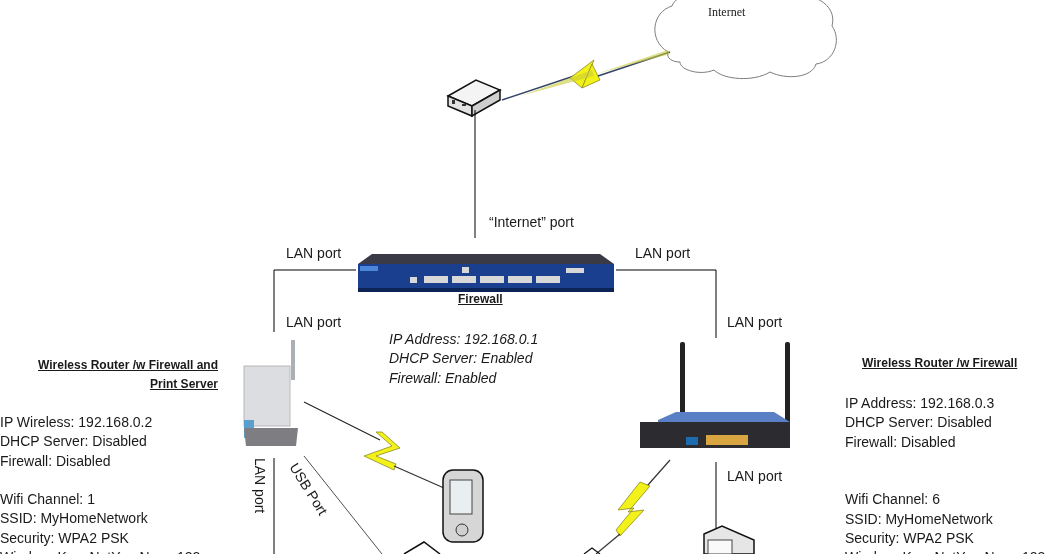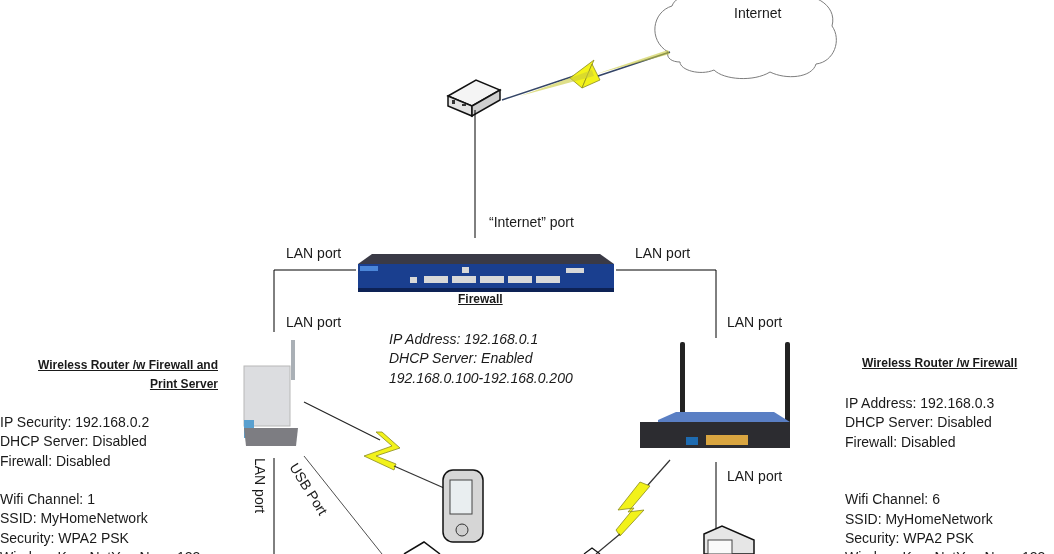--- a/index.html
+++ b/index.html
@@ -100,43 +100,43 @@
   </g>
   <polyline points="584,554 592,548 600,554" fill="none" stroke="#111" stroke-width="1.2"></polyline>
 
   <line x1="716" y1="462" x2="716" y2="530" stroke="#000" stroke-width="1"></line>
   <g>
     <polygon points="704,534 722,526 754,540 754,554 704,554" fill="#e6e6e6" stroke="#111" stroke-width="1.5"></polygon>
     <rect x="708" y="540" width="24" height="14" fill="#fafafa" stroke="#444"></rect>
   </g>
 </svg>
 
-<div class="abs lbl" style="left:734px;top:5px;font-size:14px;">Internet</div>
+<div class="abs lbl" style="left:708px;top:5px;font-size:12px;font-family:Liberation Serif, serif;">Internet</div>
 <div class="abs lbl" style="left:489px;top:214px;">“Internet” port</div>
 <div class="abs lbl" style="left:286px;top:245px;">LAN port</div>
 <div class="abs lbl" style="left:635px;top:245px;">LAN port</div>
 <div class="abs lbl" style="left:286px;top:314px;">LAN port</div>
 <div class="abs lbl" style="left:727px;top:314px;">LAN port</div>
 <div class="abs lbl vert" style="left:268px;top:458px;">LAN port</div>
 <div class="abs lbl" style="left:300px;top:460px;transform-origin:left top;transform:rotate(58deg);">USB Port</div>
 <div class="abs lbl" style="left:727px;top:468px;">LAN port</div>
 
 <div class="abs title" style="left:458px;top:292px;">Firewall</div>
 <div class="abs info" style="left:389px;top:330px;font-style:italic;">
   <div>IP Address: 192.168.0.1</div>
   <div>DHCP Server: Enabled</div>
-  <div>192.168.0.100-192.168.0.200</div>
+  <div>Firewall: Enabled</div>
 </div>
 
 <div class="abs title" style="left:0px;top:356px;width:218px;text-align:right;line-height:19.3px;">
   <div>Wireless Router /w Firewall and</div>
   <div>Print Server</div>
 </div>
 <div class="abs info" style="left:0px;top:413px;">
-  <div>IP Security: 192.168.0.2</div>
+  <div>IP Wireless: 192.168.0.2</div>
   <div>DHCP Server: Disabled</div>
   <div>Firewall: Disabled</div>
   <div style="height:19.3px;"></div>
   <div>Wifi Channel: 1</div>
   <div>SSID: MyHomeNetwork</div>
   <div>Security: WPA2 PSK</div>
   <div>Wireless Key: NotYourName123</div>
 </div>
 
 <div class="abs title" style="left:862px;top:356px;">Wireless Router /w Firewall</div>

